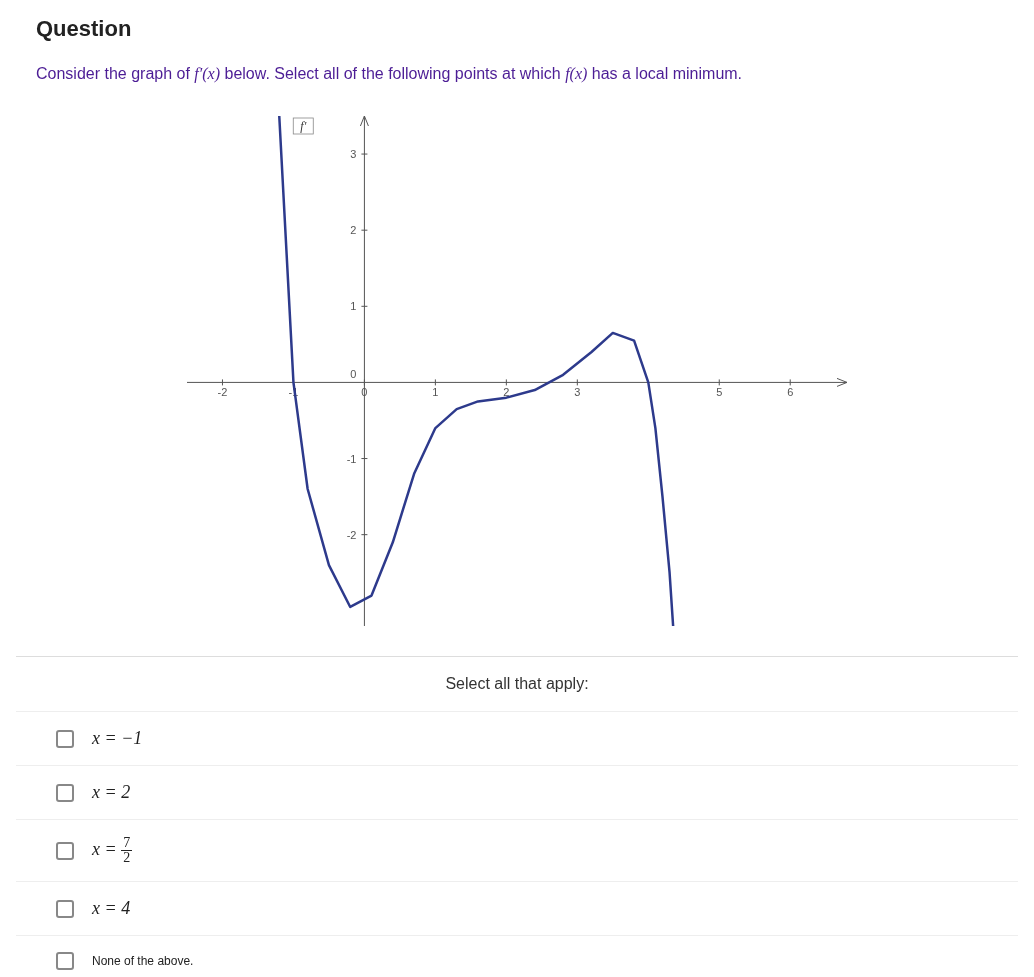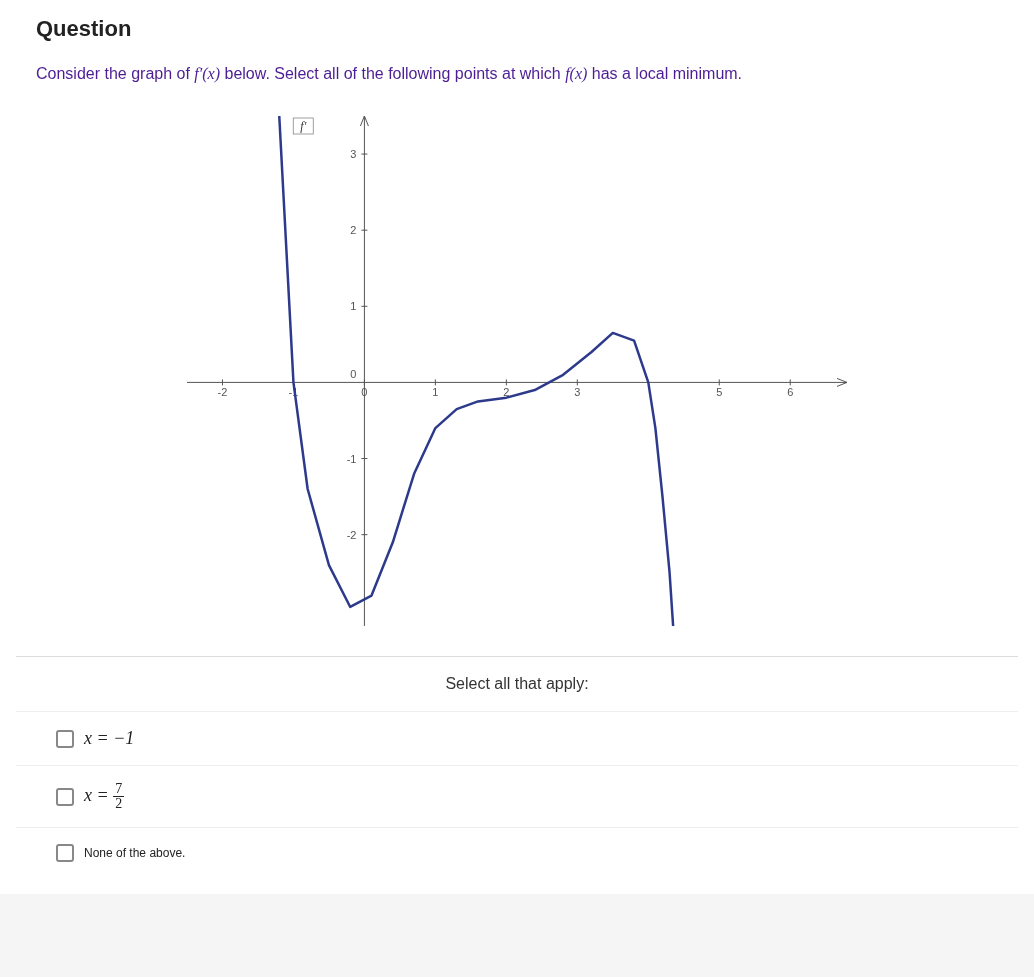--- a/index.html
+++ b/index.html
@@ -38,21 +38,21 @@
       font-size: 16px;
       color: #333;
       text-align: center;
     }
     .options { }
     .option-row {
       border-top: 1px solid #eee;
       padding: 16px 40px;
       display: flex;
       align-items: center;
-      gap: 10px;
+      gap: 18px;
       cursor: pointer;
     }
     .chk {
       width: 18px;
       height: 18px;
       border: 2px solid #888;
       border-radius: 3px;
       flex-shrink: 0;
       background: #fff;
     }
@@ -139,24 +139,32 @@
 
   <div class="select-label">Select all that apply:</div>
 
   <div class="options" id="options">
       <div class="option-row">
         <div class="chk"></div>
         <div class="option-label">x = −1</div>
       </div>
       <div class="option-row">
         <div class="chk"></div>
+        <div class="option-label">x = 2</div>
+      </div>
+      <div class="option-row">
+        <div class="chk"></div>
         <div class="option-label"><span>x = </span><span class="frac">
             <span class="num">7</span>
             <span class="den">2</span>
           </span></div>
+      </div>
+      <div class="option-row">
+        <div class="chk"></div>
+        <div class="option-label">x = 4</div>
       </div>
       <div class="option-row">
         <div class="chk"></div>
         <div class="option-label plain">None of the above.</div>
       </div>
     </div>
 
 </div>
 
 </body></html>

